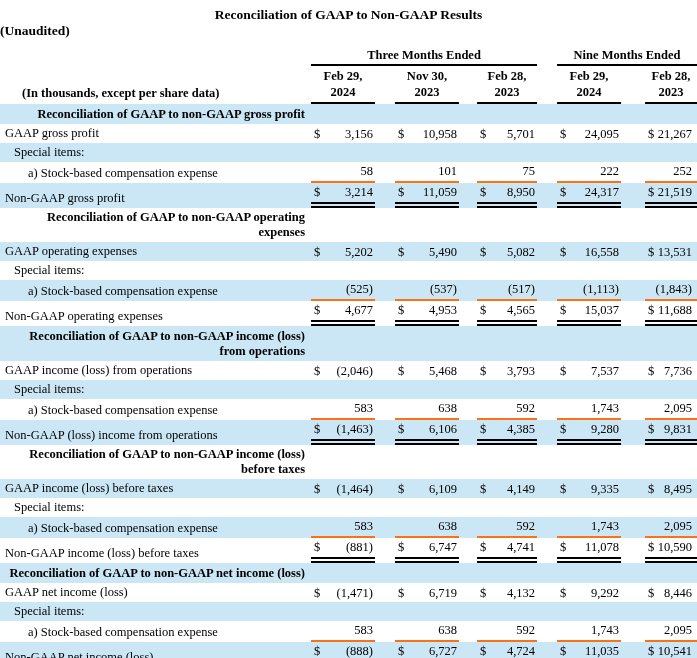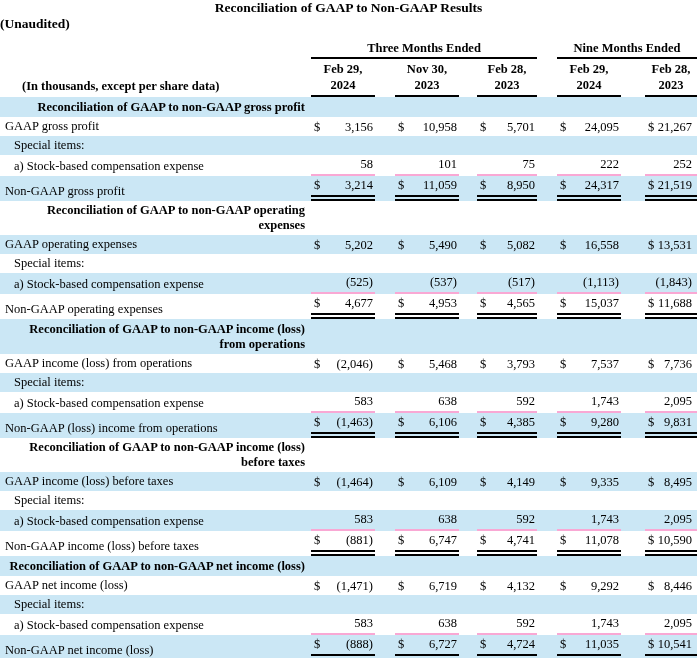--- a/index.html
+++ b/index.html
@@ -6,21 +6,21 @@
   body {
     width: 697px;
     font-family: "Liberation Serif", "DejaVu Serif", serif;
     font-size: 12.5px;
     color: #000;
     -webkit-font-smoothing: antialiased;
   }
   .page { width: 697px; }
   .title {
     text-align: center; font-weight: bold; font-size: 13.5px;
-    line-height: 16px;
+    padding-top: 7px; line-height: 16px;
   }
   .subtitle {
     text-align: left; font-weight: bold; font-size: 13.5px; line-height: 16px;
   }
   table {
     border-collapse: collapse; table-layout: fixed;
     width: 697px; margin-top: 7px;
   }
   td { padding: 0; vertical-align: bottom; }
 
@@ -35,28 +35,28 @@
   }
   .units {
     font-weight: bold; padding: 0 0 3px 22px; line-height: 15px;
   }
 
   
   tbody tr:nth-child(odd) { background: var(--stripe, #cbe7f5); }
   .lbl { padding: 2px 0 2px 5px; line-height: 15px; }
   .r-section .lbl { font-weight: bold; max-width: 300px; padding-top: 2.5px; text-align: right; }
   .r-subheader .lbl { padding-left: 14px; font-family: Liberation Serif, serif; }
-  .r-item .label-cell .lbl { padding-left: 14px; }
+  .r-item .label-cell .lbl { padding-left: 28px; }
 
   .num {
     display: flex; line-height: 15px; padding: 2px 2px 1px 3px; margin-top: 0;
   }
   .num .cur { flex: 0 0 auto; }
   .num .val { flex: 1 1 auto; text-align: right; }
-  .num.u-single { border-bottom: 2px solid #f9a8d4; padding-bottom: 2px; }
+  .num.u-single { border-bottom: 2px solid #f97316; padding-bottom: 2px; }
   .num.u-double { border-bottom: 6px double #000; padding-bottom: 2px; }
   .last-col .num { padding-right: 5px; }
 </style>
 </head>
 <body>
 
 <div class="page">
   <div class="title">Reconciliation of GAAP to Non-GAAP Results</div>
   <div class="subtitle">(Unaudited)</div>
 

